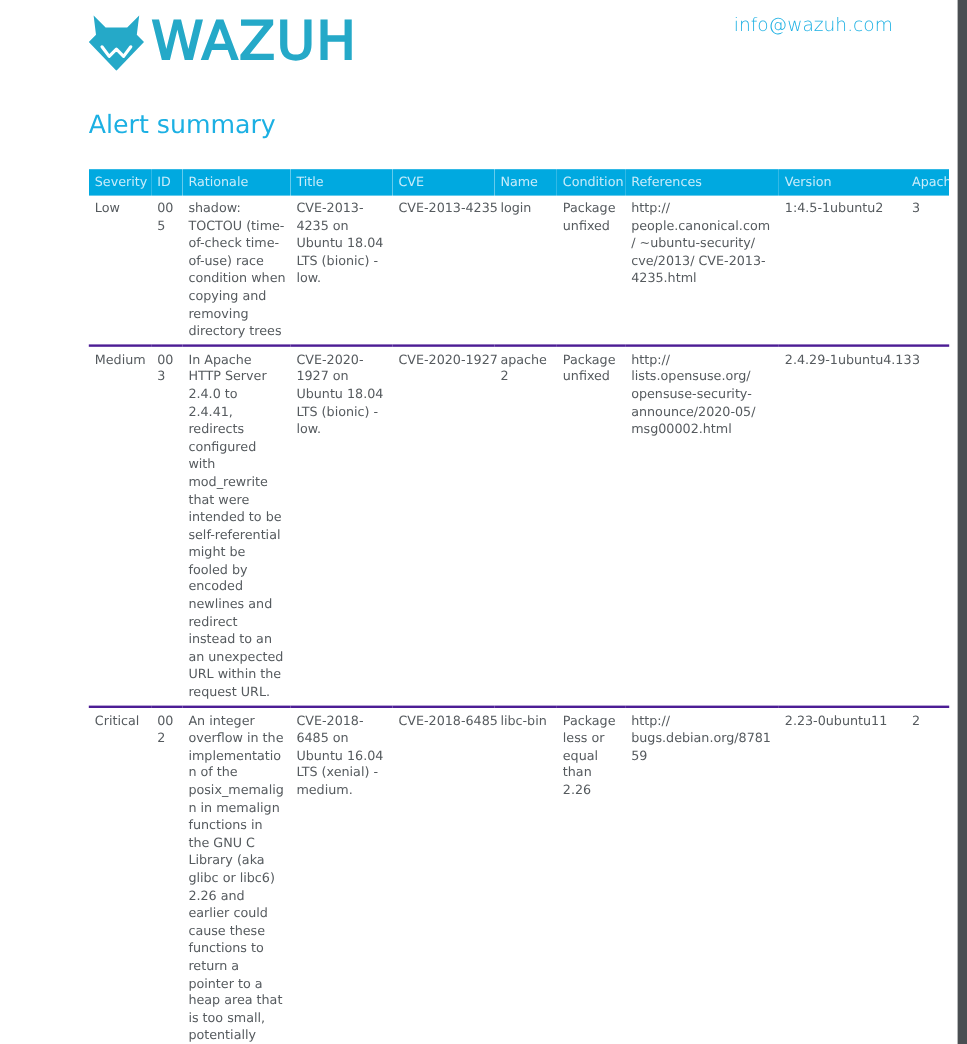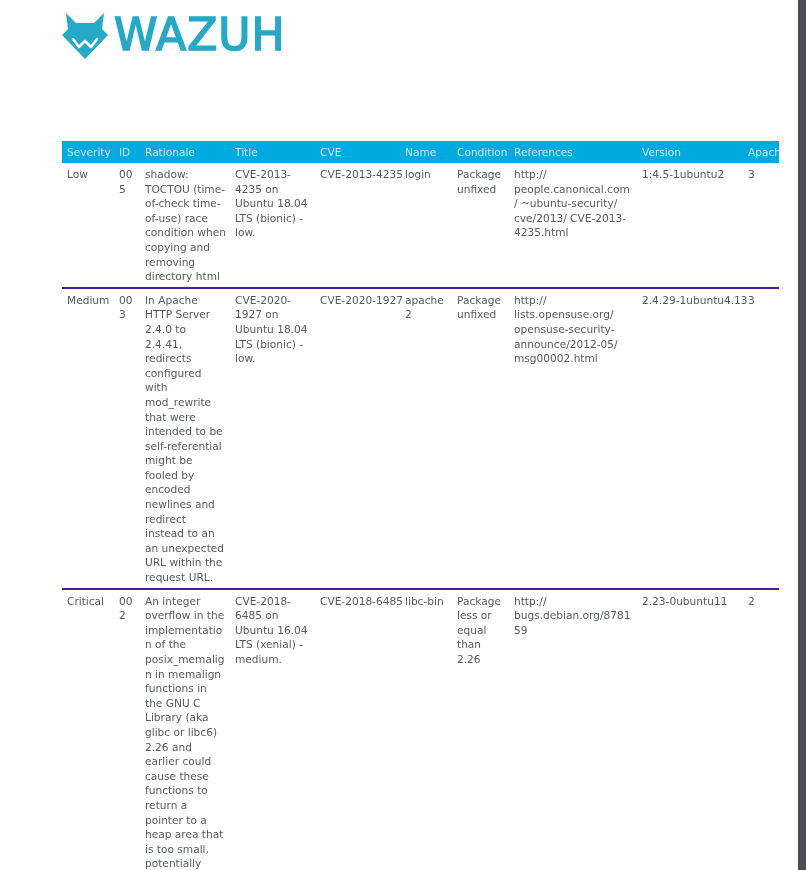--- a/index.html
+++ b/index.html
@@ -3,21 +3,21 @@
 <meta charset="utf-8">
 <style>
   html, body { margin: 0; padding: 0; }
   body {
     width: 806px; height: 870px; overflow: hidden;
     background: #ffffff;
     font-family: "DejaVu Sans", "Liberation Sans", sans-serif;
     position: relative;
   }
   .page {
-    position: absolute; left: 4px; top: 0; width: 782px; height: 870px;
+    position: absolute; left: 16px; top: 0; width: 782px; height: 870px;
     background: #ffffff; overflow: hidden;
   }
   .side-strip {
     position: absolute; left: 798px; top: 0; width: 8px; height: 870px;
     background: #4a4e52;
   }
   .logo {
     position: absolute; left: 58px; top: 9px; height: 52px;
     display: flex; align-items: center;
   }
@@ -72,22 +72,24 @@
 
   <div class="logo">
     <svg width="46" height="48" viewBox="0 0 46 48">
       <path d="M4 2 L14 12 L32 12 L42 2 L40 18 L46 24 L23 48 L0 24 L6 18 Z" fill="#25a9c8"></path>
       <path d="M11 28 L17 36 L23 30 L29 36 L35 28" fill="none" stroke="#ffffff" stroke-width="2.6" stroke-linejoin="round" stroke-linecap="round"></path>
     </svg>
     <span class="logo-text">WAZUH</span>
   </div>
 
   <div class="contact">
+    <div>info@wazuh.com</div>
   </div>
 
+  <h1 class="title">Alert summary</h1>
 
   <table class="alerts">
     <colgroup>
       <col style="width:52px">
       <col style="width:26px">
       <col style="width:90px">
       <col style="width:85px">
       <col style="width:85px">
       <col style="width:52px">
       <col style="width:57px">
@@ -106,38 +108,38 @@
         <th>Condition</th>
         <th>References</th>
         <th>Version</th>
         <th>Apache</th>
       </tr>
     </thead>
     <tbody>
       <tr class="row">
         <td>Low</td>
         <td>005</td>
-        <td>shadow: TOCTOU (time-of-check time-of-use) race condition when copying and removing directory html</td>
+        <td>shadow: TOCTOU (time-of-check time-of-use) race condition when copying and removing directory trees</td>
         <td>CVE-2013-4235 on Ubuntu 18.04 LTS (bionic) - low.</td>
         <td class="nowrap">CVE-2013-4235</td>
         <td>login</td>
         <td>Package unfixed</td>
         <td>http:// people.canonical.com/ ~ubuntu-security/ cve/2013/ CVE-2013-4235.html</td>
         <td>1:4.5-1ubuntu2</td>
         <td>3</td>
       </tr>
       <tr class="row">
         <td>Medium</td>
         <td>003</td>
         <td>In Apache HTTP Server 2.4.0 to 2.4.41, redirects configured with mod_rewrite that were intended to be self-referential might be fooled by encoded newlines and redirect instead to an an unexpected URL within the request URL.</td>
         <td>CVE-2020-1927 on Ubuntu 18.04 LTS (bionic) - low.</td>
         <td class="nowrap">CVE-2020-1927</td>
         <td>apache2</td>
         <td>Package unfixed</td>
-        <td>http:// lists.opensuse.org/ opensuse-security-announce/2012-05/ msg00002.html</td>
+        <td>http:// lists.opensuse.org/ opensuse-security-announce/2020-05/ msg00002.html</td>
         <td class="nowrap">2.4.29-1ubuntu4.13</td>
         <td>3</td>
       </tr>
       <tr class="row">
         <td>Critical</td>
         <td>002</td>
         <td>An integer overflow in the implementation of the posix_memalign in memalign functions in the GNU C Library (aka glibc or libc6) 2.26 and earlier could cause these functions to return a pointer to a heap area that is too small, potentially leading to heap corruption.</td>
         <td>CVE-2018-6485 on Ubuntu 16.04 LTS (xenial) - medium.</td>
         <td class="nowrap">CVE-2018-6485</td>
         <td>libc-bin</td>

